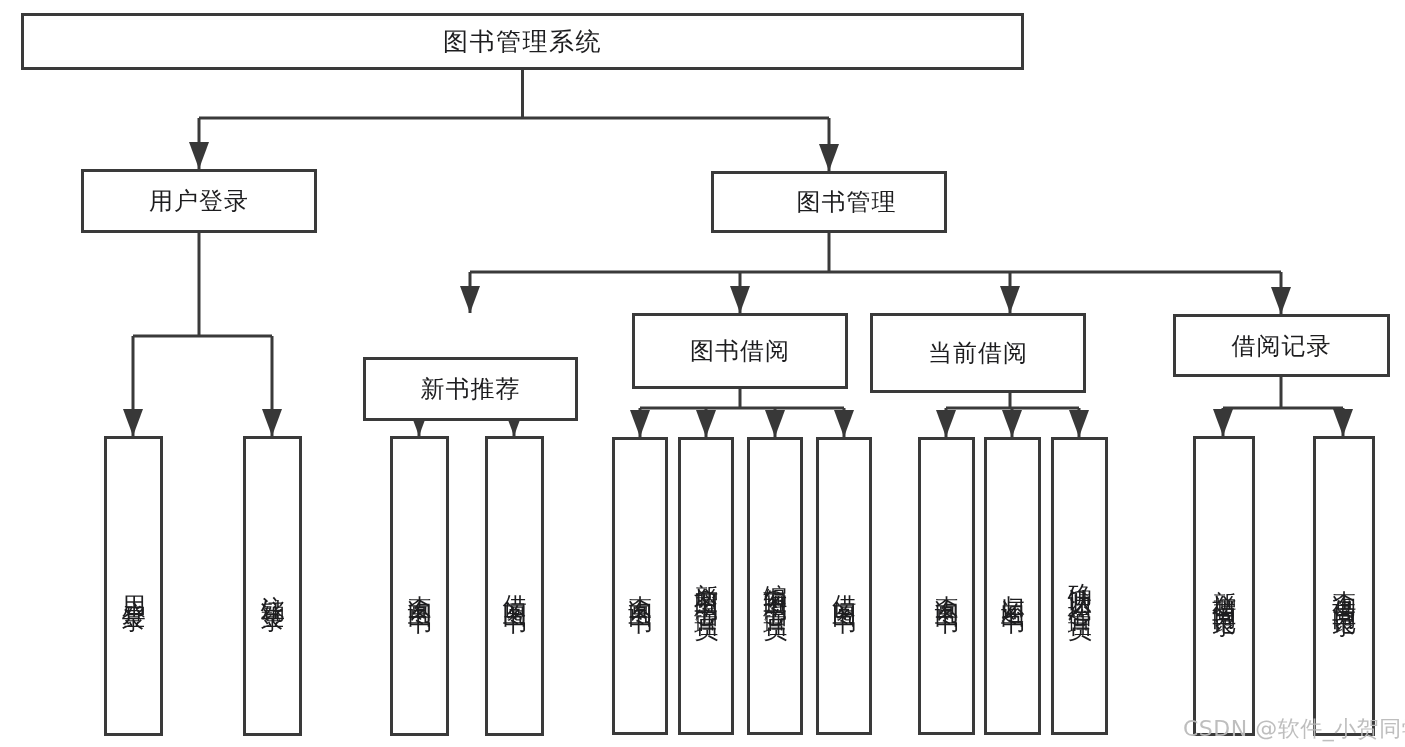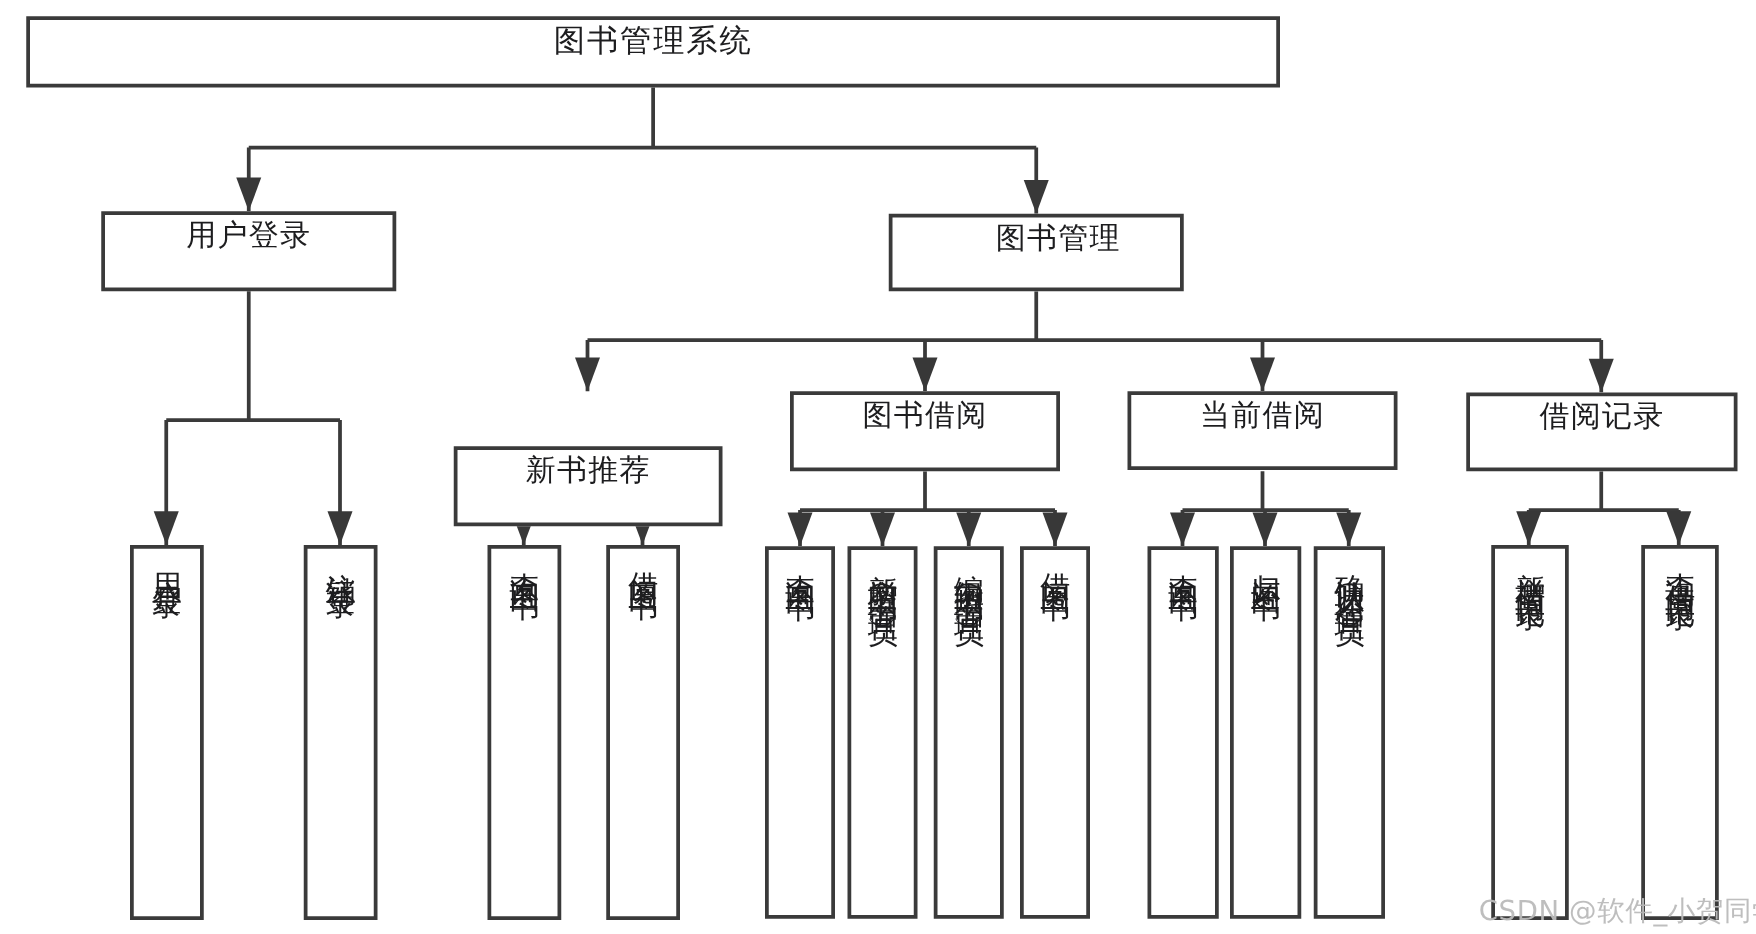--- a/index.html
+++ b/index.html
@@ -10,41 +10,41 @@
     font-family:"DejaVu Sans","Liberation Sans",sans-serif;
     color:#1d1d1f;
     overflow:hidden;
   }
   #wires{position:absolute;left:0;top:0;width:1405px;height:747px;}
   .box{
     position:absolute;
     box-sizing:border-box;
     border:3px solid #3a3a3a;
     background:#ffffff;
-    display:flex;align-items:flex-start;justify-content:center;
+    display:flex;align-items:center;justify-content:center;
     text-align:center;
   }
   .title{font-size:25px;letter-spacing:1.5px;}
   .hlabel{font-size:24px;letter-spacing:1px;}
   .vtext{
     writing-mode:vertical-rl;
     text-orientation:mixed;
     font-size:24px;
     letter-spacing:5px;
     line-height:1.1;
   }
   
   .n-root{left:21px;top:13px;width:1003px;height:57px;}
   
   .n-userlogin{left:81px;top:169px;width:236px;height:64px;}
   .n-bookmgmt{left:711px;top:171px;width:236px;height:62px;padding-left:35px;}
   
   .n-rec{left:363px;top:313px;width:215px;height:64px;margin-top:44px;}
-  .n-bb{left:632px;top:313px;width:216px;height:64px;}
-  .n-cb{left:902px;top:313px;width:216px;height:63px;}
+  .n-bb{left:632px;top:313px;width:216px;height:76px;}
+  .n-cb{left:870px;top:313px;width:216px;height:80px;}
   .n-br{left:1173px;top:314px;width:217px;height:63px;}
   
   .l-ul1{left:104px;top:436px;width:59px;height:300px;}
   .l-ul2{left:243px;top:436px;width:59px;height:300px;}
   .l-rec1{left:390px;top:436px;width:59px;height:300px;}
   .l-rec2{left:485px;top:436px;width:59px;height:300px;}
   .l-bb1{left:612px;top:437px;width:56px;height:298px;}
   .l-bb2{left:678px;top:437px;width:56px;height:298px;}
   .l-bb3{left:747px;top:437px;width:56px;height:298px;}
   .l-bb4{left:816px;top:437px;width:56px;height:298px;}

